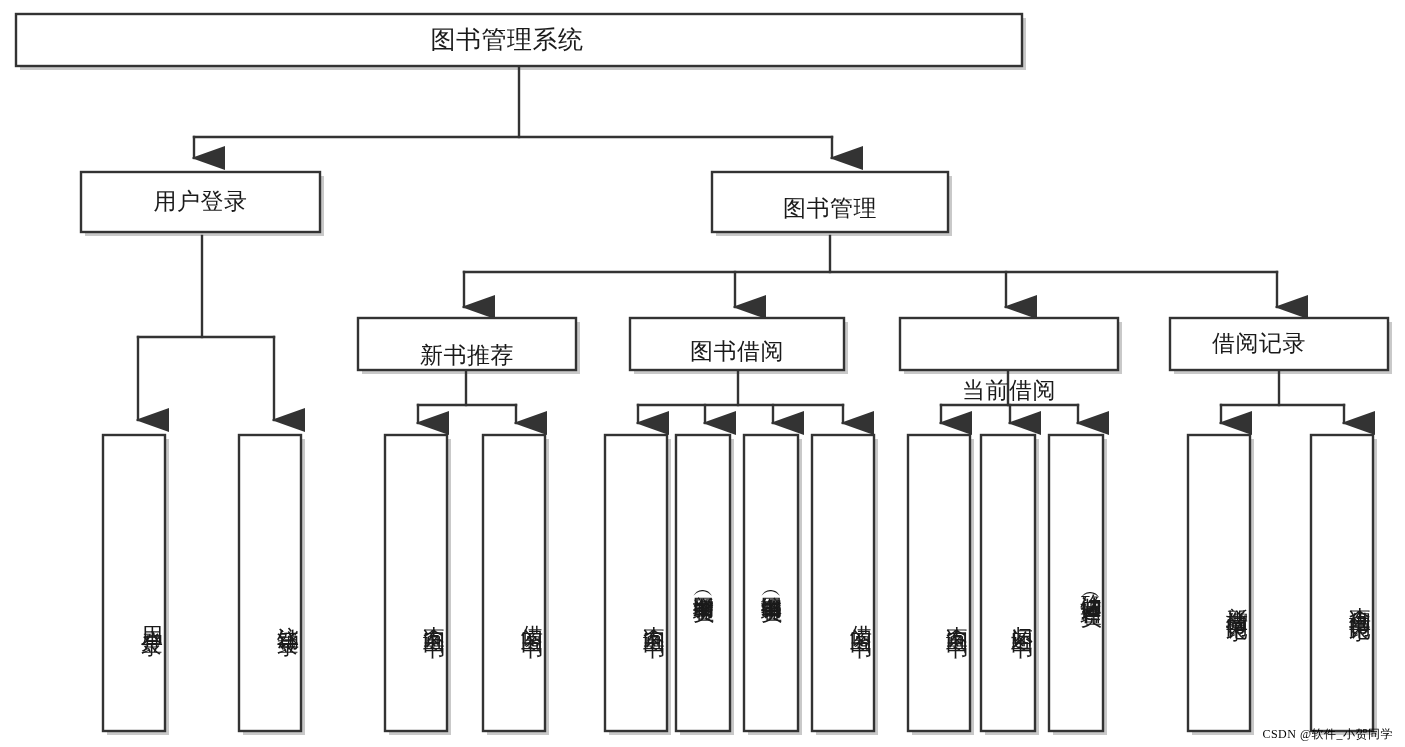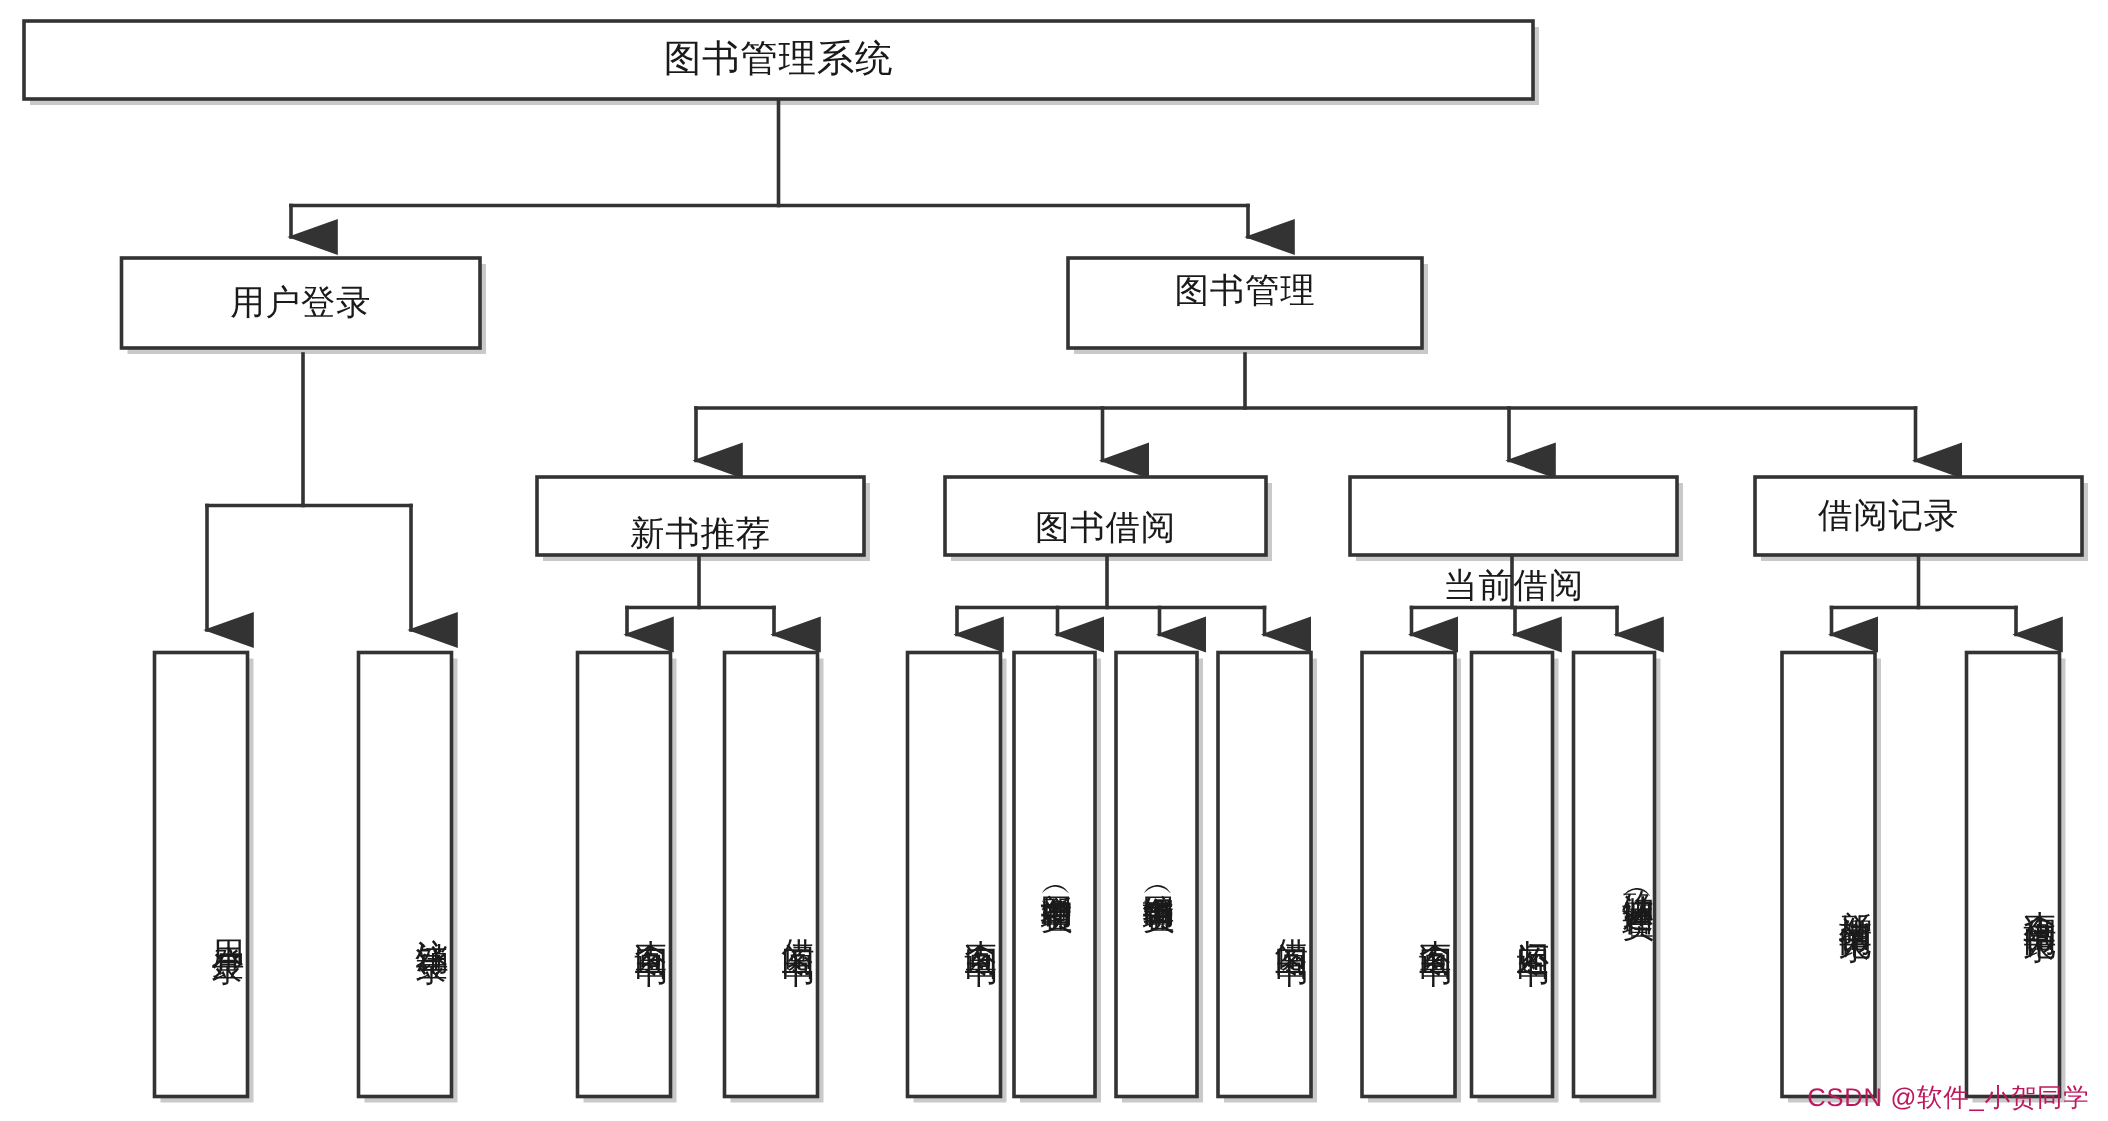--- a/index.html
+++ b/index.html
@@ -69,23 +69,23 @@
     box-sizing: border-box;
   }
   .node-label.vertical.tall-text {
     padding-top: 0px;
     align-items: center;
   }
   .watermark {
     position: absolute;
     right: 12px;
     bottom: 4px;
-    font-size: 17px;
-    color: #be185d;
-    font-family: Liberation Sans, sans-serif;
+    font-size: 12px;
+    color: #000000;
+    font-family: Liberation Serif, serif;
     letter-spacing: 0.5px;
     white-space: nowrap;
     user-select: none;
   }
 </style>
 </head>
 <body>
 
 <div id="diagram-root">
 
@@ -181,25 +181,25 @@
       <rect class="node-box" x="744" y="435" width="54" height="296"></rect>
       <rect class="node-box" x="812" y="435" width="62" height="296"></rect>
       <rect class="node-box" x="908" y="435" width="62" height="296"></rect>
       <rect class="node-box" x="981" y="435" width="54" height="296"></rect>
       <rect class="node-box" x="1049" y="435" width="54" height="296"></rect>
       <rect class="node-box" x="1188" y="435" width="62" height="296"></rect>
       <rect class="node-box" x="1311" y="435" width="62" height="296"></rect>
     </g>
   </svg>
 
-  <div class="node-label" style="left:16px; top:14px; width:1006px; height:52px; font-size:25px;">图书管理系统</div>
+  <div class="node-label" style="left:4px; top:14px; width:1006px; height:52px; font-size:25px;">图书管理系统</div>
 
   <div class="node-label" style="left:81px; top:172px; width:239px; height:60px;">用户登录</div>
 
-  <div class="node-label" style="left:712px; top:164px; width:236px; height:60px;">图书管理</div>
+  <div class="node-label" style="left:712px; top:179px; width:236px; height:60px;">图书管理</div>
 
   <div class="node-label" style="left:358px; top:330px; width:218px; height:52px;">新书推荐</div>
 
   <div class="node-label" style="left:630px; top:318px; width:214px; height:68px;text-align:right;">图书借阅</div>
 
   <div class="node-label" style="left:900px; top:318px; width:218px; height:52px;margin-top:47px;">当前借阅</div>
 
   <div class="node-label" style="left:1170px; top:318px; width:178px; height:52px;">借阅记录</div>
 
   <div class="node-label vertical" style="left:103px; top:435px; width:62px; height:296px; padding-top:64px;">用户登录</div>

